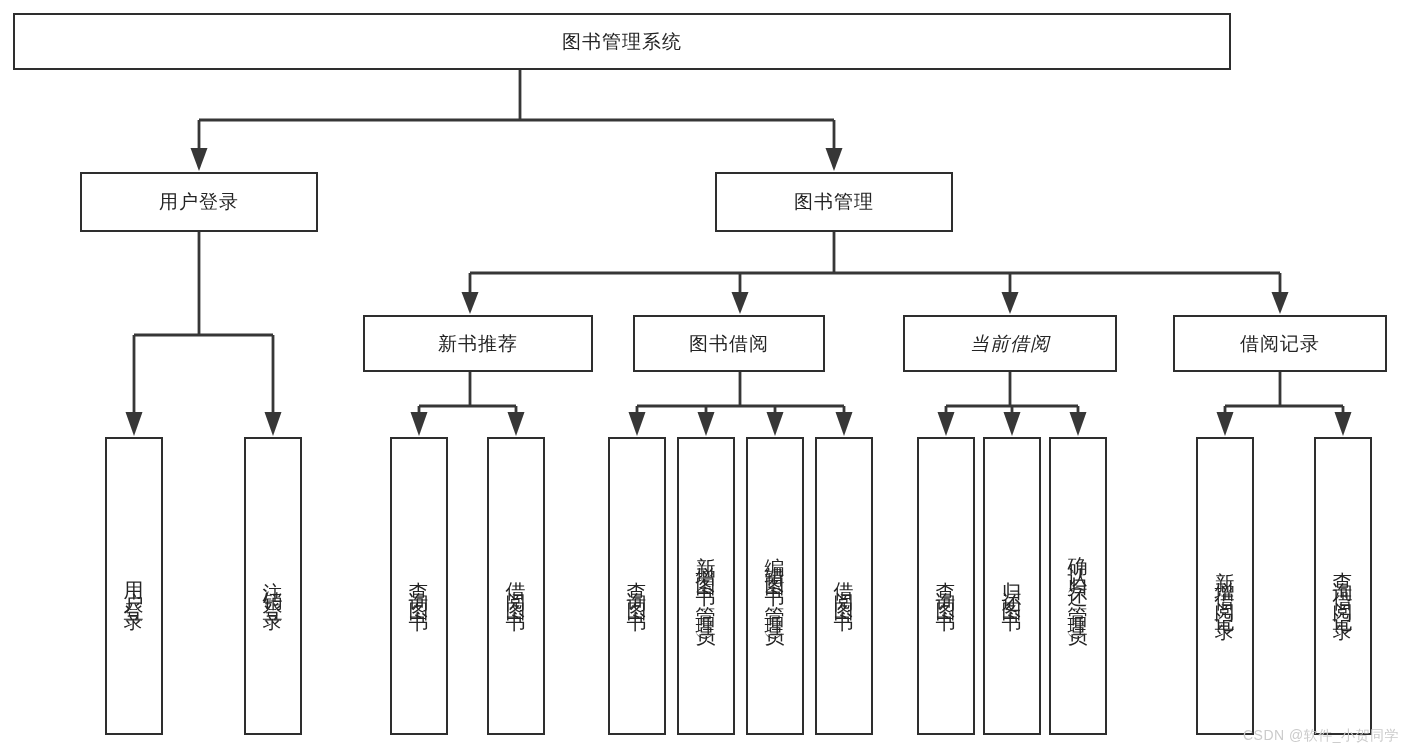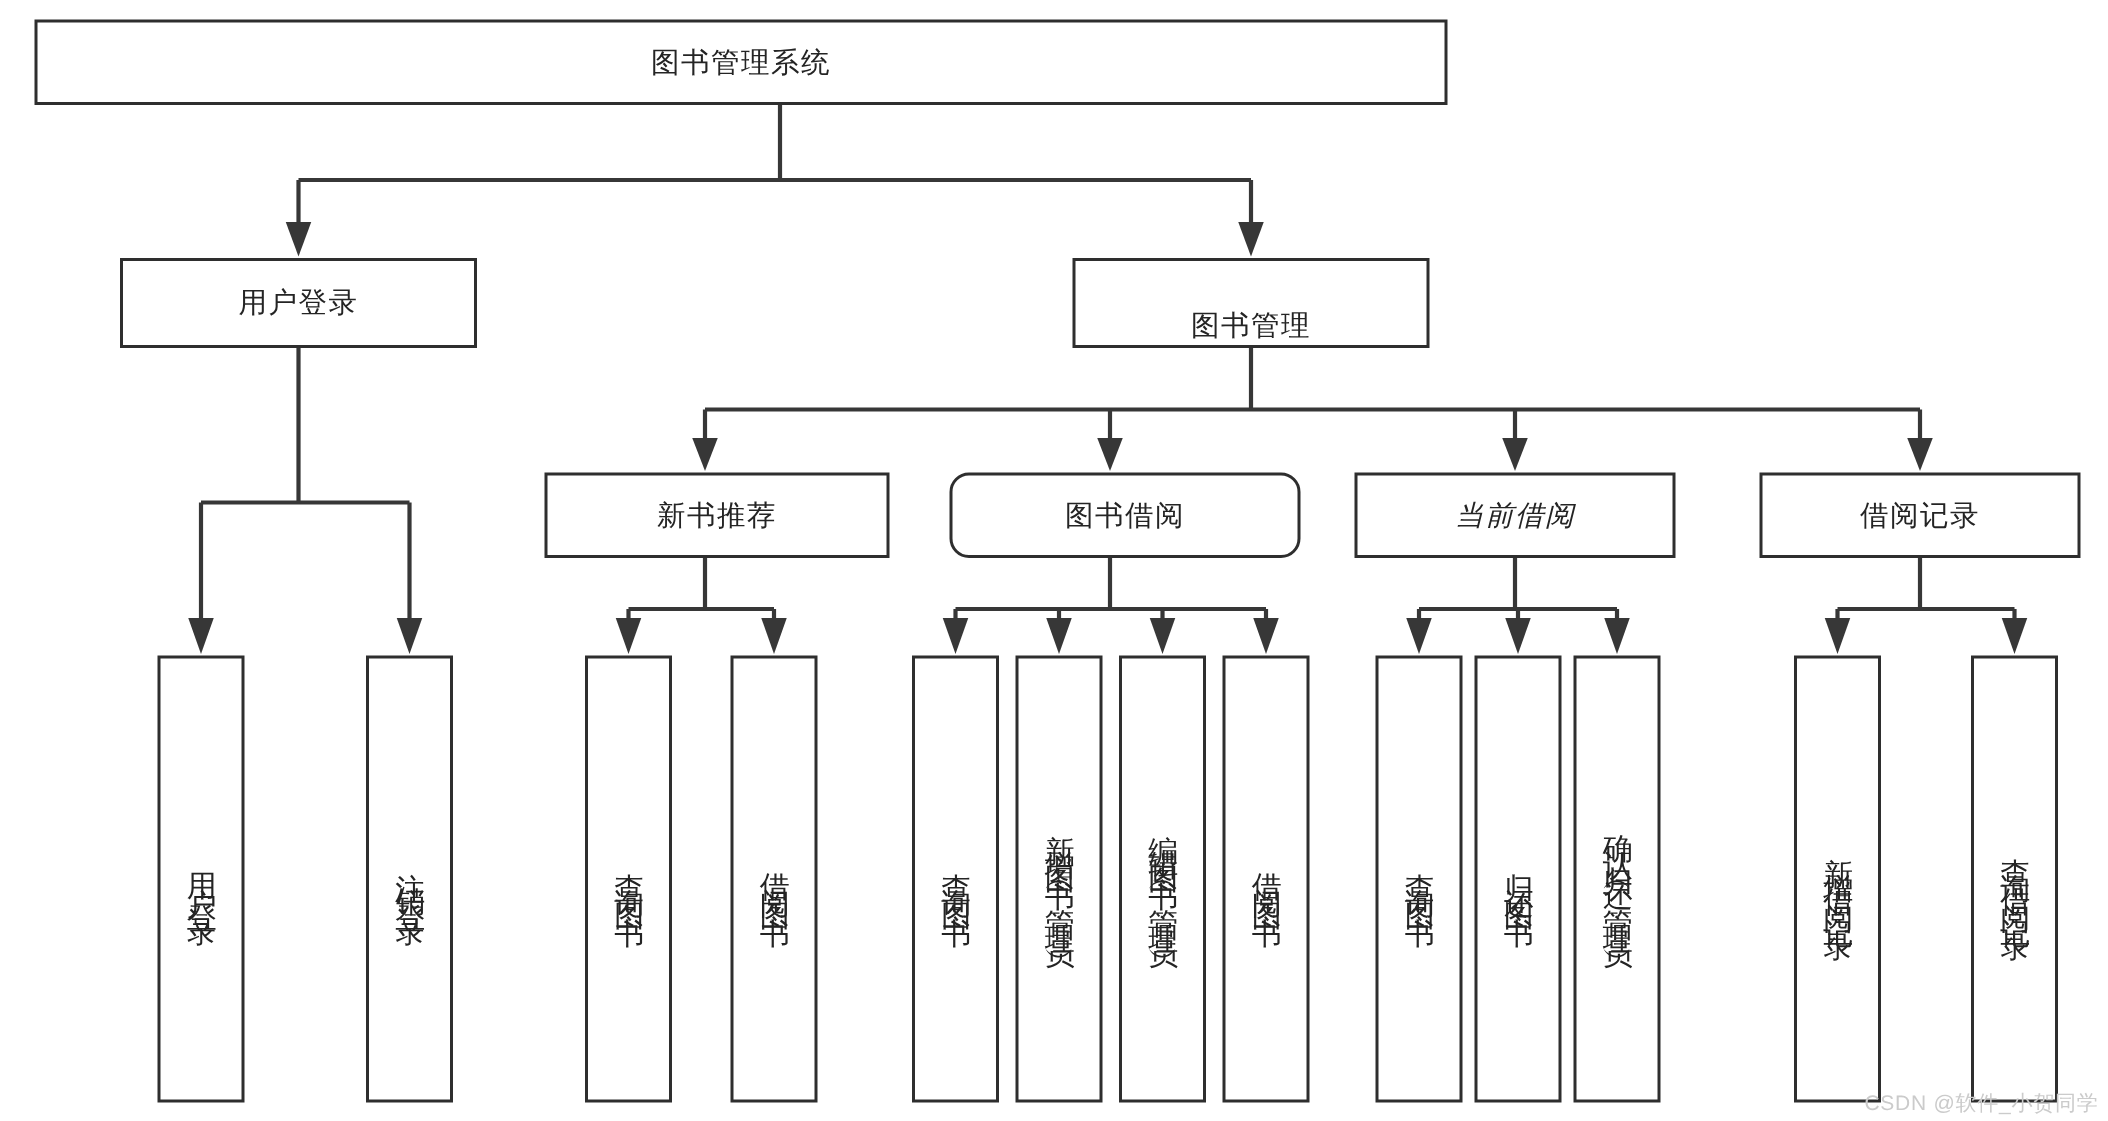--- a/index.html
+++ b/index.html
@@ -107,35 +107,35 @@
     <polygon points="1069.5,412 1086.5,412 1078,436"></polygon>
 
     <path d="M1280 372 V406"></path>
     <path d="M1225 406 H1343"></path>
     <path d="M1225 406 V414"></path>
     <polygon points="1216.5,412 1233.5,412 1225,436"></polygon>
     <path d="M1343 406 V414"></path>
     <polygon points="1334.5,412 1351.5,412 1343,436"></polygon>
   </svg>
 
-  <div class="box h" style="left:23px;top:13px;width:942px;height:57px;">
+  <div class="box h" style="left:13px;top:13px;width:1218px;height:57px;">
     <span>图书管理系统</span>
   </div>
 
   <div class="box h" style="left:80px;top:172px;width:238px;height:60px;">
     <span>用户登录</span>
   </div>
-  <div class="box h" style="left:715px;top:172px;width:238px;height:60px;align-items:flex-end;">
+  <div class="box h" style="left:715px;top:172px;width:238px;height:60px;">
     <span>图书管理</span>
   </div>
 
   <div class="box h" style="left:363px;top:315px;width:230px;height:57px;">
     <span>新书推荐</span>
   </div>
-  <div class="box h" style="left:633px;top:315px;width:234px;height:57px;border-radius:13px;">
+  <div class="box h" style="left:633px;top:315px;width:192px;height:57px;">
     <span>图书借阅</span>
   </div>
   <div class="box h" style="left:903px;top:315px;width:214px;height:57px;font-style:italic;">
     <span>当前借阅</span>
   </div>
   <div class="box h" style="left:1173px;top:315px;width:214px;height:57px;">
     <span>借阅记录</span>
   </div>
 
   <div class="box v" style="left:105px;top:437px;width:58px;height:298px;">

